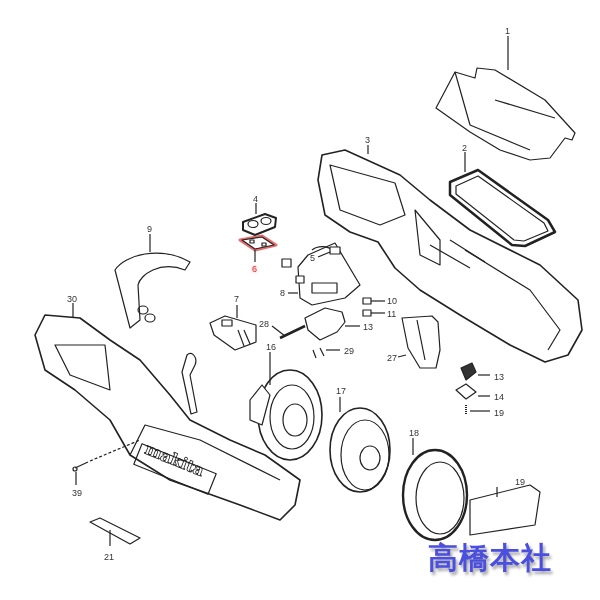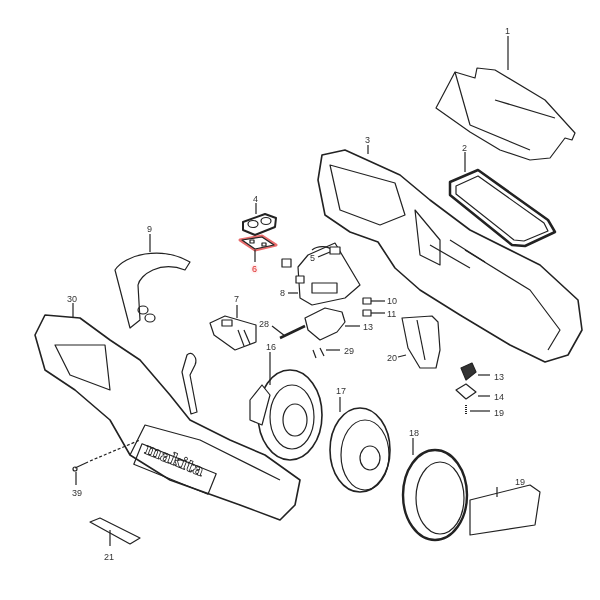--- a/index.html
+++ b/index.html
@@ -176,17 +176,18 @@
 <div class="lbl" style="left:494px;top:372px">13</div>
 <div class="lbl" style="left:494px;top:392px">14</div>
 <div class="lbl" style="left:494px;top:408px">19</div>
 <div class="lbl" style="left:266px;top:342px">16</div>
 <div class="lbl" style="left:336px;top:386px">17</div>
 <div class="lbl" style="left:409px;top:428px">18</div>
 <div class="lbl" style="left:515px;top:477px">19</div>
 <div class="lbl" style="left:67px;top:294px">30</div>
 <div class="lbl" style="left:104px;top:552px">21</div>
 <div class="lbl" style="left:72px;top:488px">39</div>
-<div class="lbl" style="left:387px;top:353px">20</div>
+<div class="lbl" style="left:387px;top:353px">27</div>
 <div class="lbl" style="left:259px;top:319px">28</div>
 <div class="lbl" style="left:344px;top:346px">29</div>
 
+<div class="wm">高橋本社</div>
 </div>
 
 </body></html>

